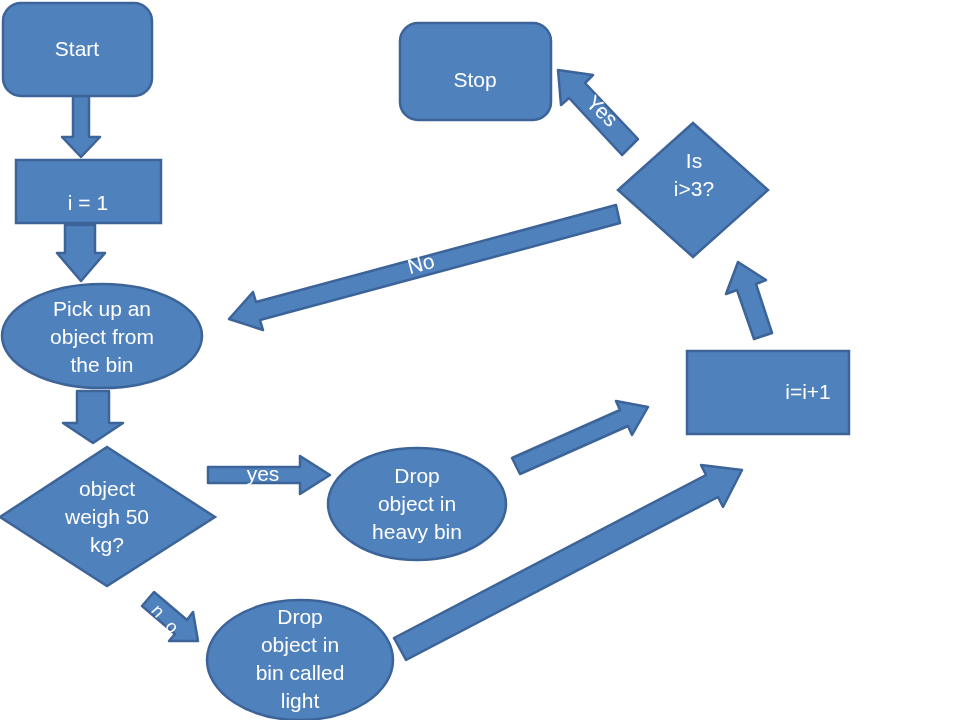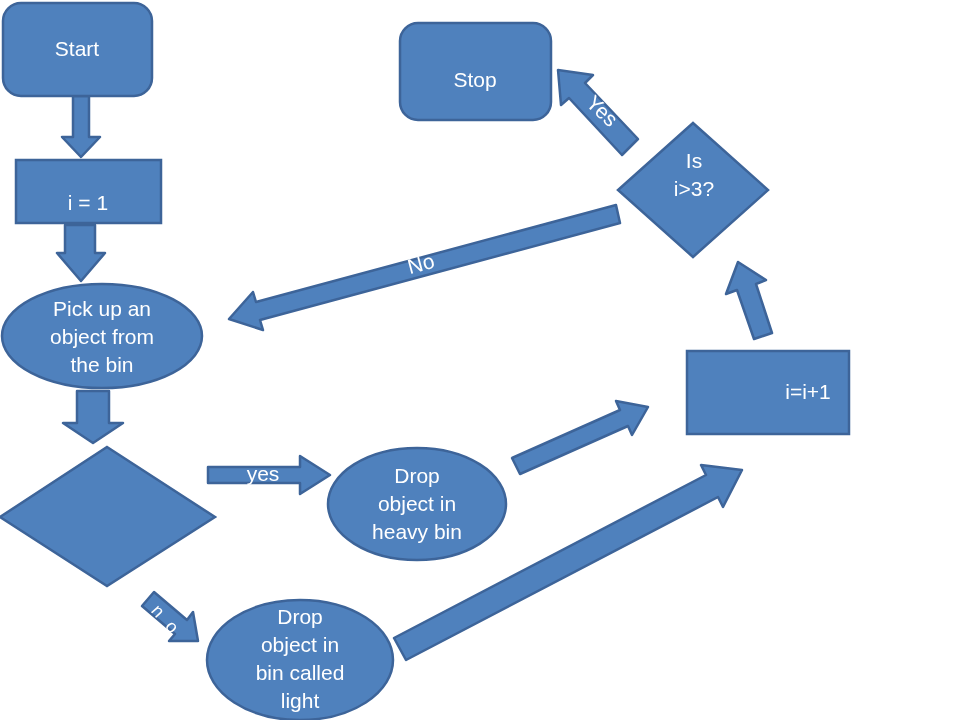--- a/index.html
+++ b/index.html
@@ -47,20 +47,23 @@
     <rect class="shape" x="687" y="351" width="162" height="83"></rect>
     <polygon class="shape" points="693,123 768,190 693,257 618,190"></polygon>
     <rect class="shape" x="400" y="23" width="151" height="97" rx="18" ry="18"></rect>
   </svg>
 
   <div class="label" style="left:77px;top:49px;">Start</div>
   <div class="label" style="left:88px;top:191px;margin-top:12px;">i = 1</div>
   <div class="label" style="left:102px;top:337px;">Pick up an
 object from
 the bin</div>
+  <div class="label" style="left:107px;top:517px;">object
+weigh 50
+kg?</div>
   <div class="label" style="left:417px;top:504px;">Drop
 object in
 heavy bin</div>
   <div class="label" style="left:300px;top:659px;">Drop
 object in
 bin called
 light</div>
   <div class="label" style="left:768px;top:392px;margin-left:40px;">i=i+1</div>
   <div class="label" style="left:694px;top:175px;">Is
 i&gt;3?</div>

